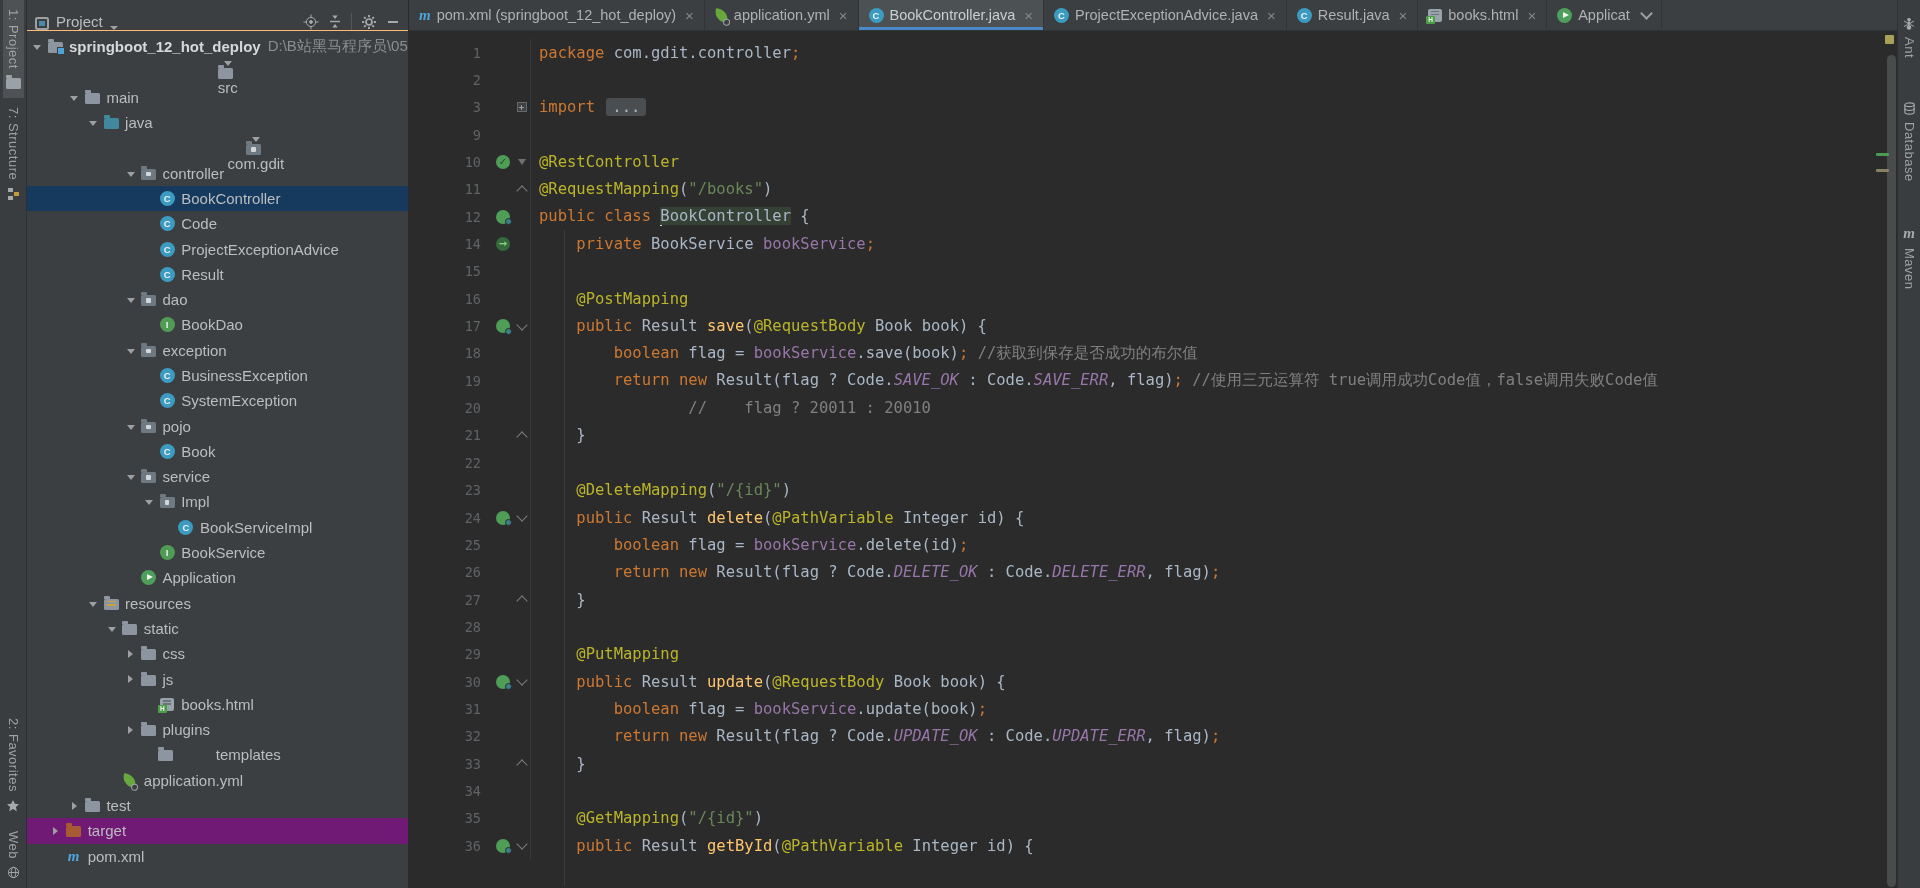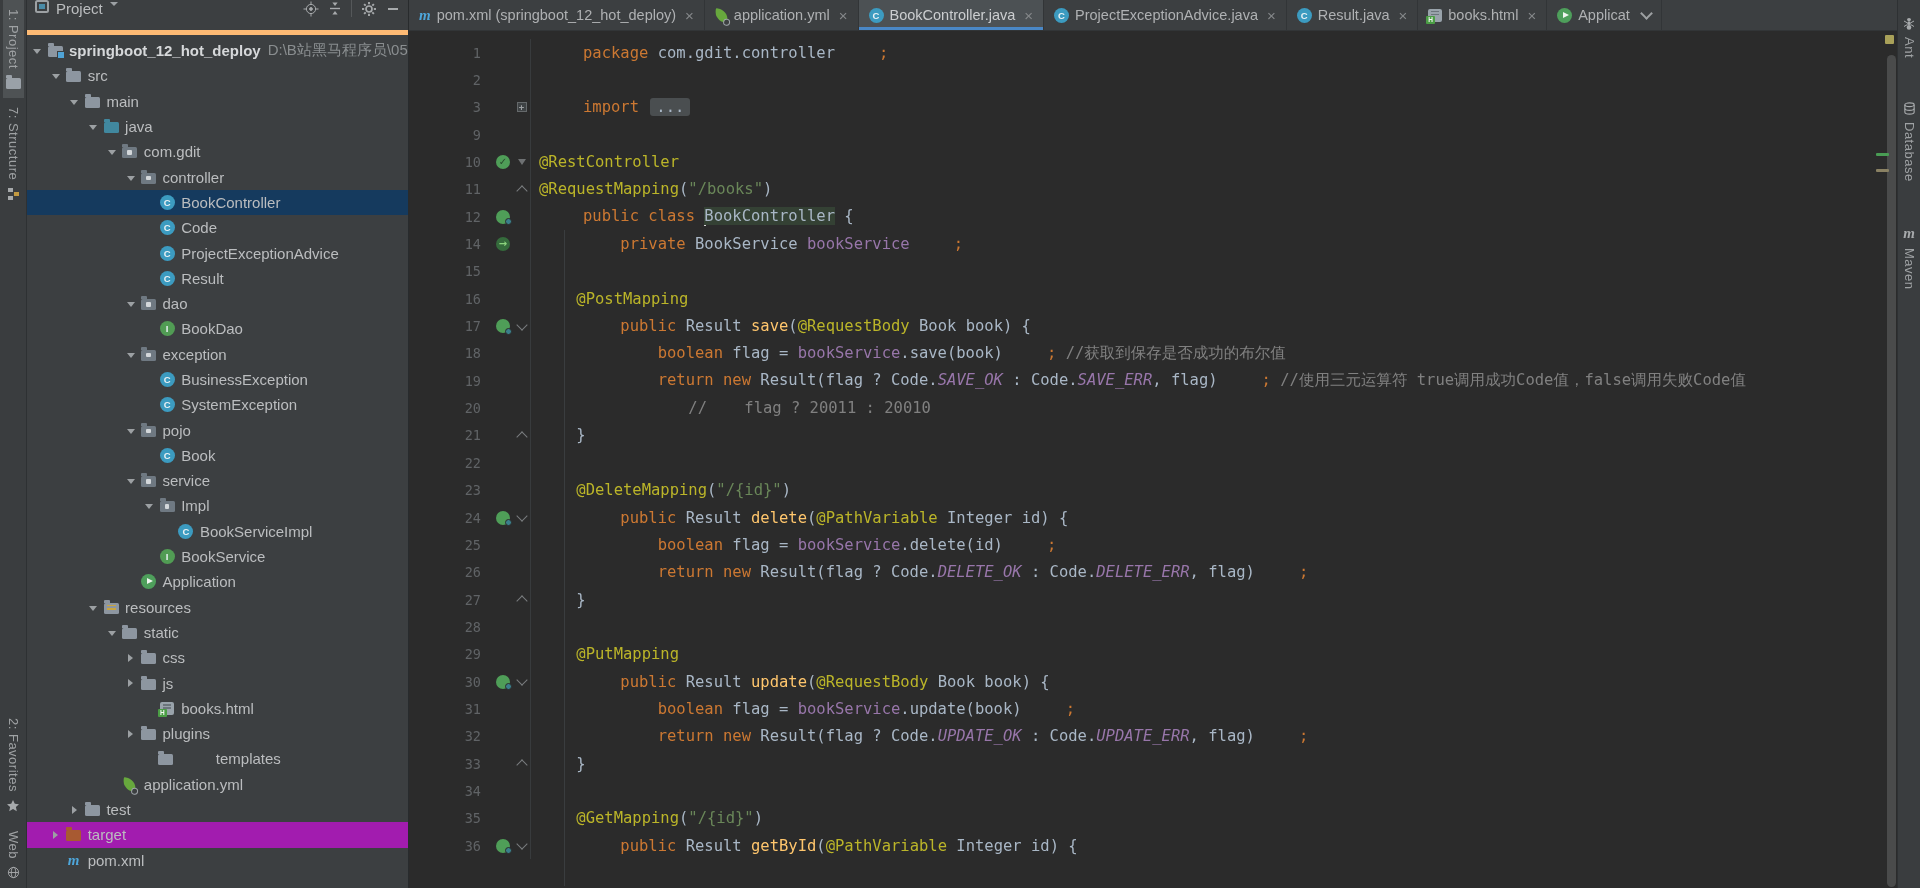--- a/index.html
+++ b/index.html
@@ -13,33 +13,33 @@
   #right-stripe{width:23px;min-width:23px;background:#3A3D3F;border-left:1px solid #2E3133;
       display:flex;flex-direction:column;align-items:center;gap:26px;padding-top:8px;box-sizing:border-box;}
   .stripe-spacer{flex:1}
   .stripe-btn{display:flex;flex-direction:column;align-items:center;gap:7px;padding:9px 3px;}
   .stripe-btn.sel{background:#4E5254;}
   .vlabel{writing-mode:vertical-rl;font-size:13px;color:#9FA2A4;white-space:nowrap;letter-spacing:.5px;}
 
   
   #project-panel{width:382px;min-width:382px;background:#3C3F41;border-right:1px solid #282B2D;
       display:flex;flex-direction:column;overflow:hidden;box-sizing:border-box;}
-  #panel-header{height:30px;min-height:30px;display:flex;align-items:flex-start;gap:7px;
-      padding:0 8px 0 8px;border-bottom:5px solid #fdba74;}
+  #panel-header{height:30px;min-height:30px;display:flex;align-items:flex-end;gap:7px;
+      padding:0 8px 0 8px;border-bottom:1px solid #fdba74;}
   #panel-title{color:#BBBDBF;font-size:15px;}
   .hdr-chev{width:0;height:0;border-top:4.5px solid #9CA0A3;border-left:4px solid transparent;
       border-right:4px solid transparent;margin-top:2px;}
   #header-actions{margin-left:auto;display:flex;align-items:center;gap:9px;}
   .hsep{width:1px;height:17px;background:#55585A;}
   .hicon{display:flex;align-items:center;}
 
   #tree{flex:1;overflow:hidden;padding-top:3px;}
   .trow{height:25.3px;display:flex;align-items:center;white-space:nowrap;color:#BBBDBF;font-size:15px;}
   .trow.sel{background:#153A5E;}
-  .trow.hil{background:#a21caf;}
+  .trow.hil{background:#701a75;}
   .arr{width:16px;min-width:16px;display:flex;justify-content:center;align-items:center;}
   .a-down{width:0;height:0;border-top:5.5px solid #9CA0A3;border-left:4.5px solid transparent;border-right:4.5px solid transparent;margin-top:2px;}
   .a-right{width:0;height:0;border-left:5.5px solid #9CA0A3;border-top:4.5px solid transparent;border-bottom:4.5px solid transparent;}
   .ticon{width:20px;min-width:20px;display:flex;justify-content:center;align-items:center;margin-right:4px;}
   .tlabel.bold{font-weight:700;color:#D6D8DA;}
   .tpath{color:#8A8E90;margin-left:7px;}
 
   
   .ic-folder{width:15px;height:11px;background:#8D96A0;border-radius:1.5px;position:relative;margin-top:2px;}
   .ic-folder::before{content:"";position:absolute;top:-3px;left:0;width:6px;height:3px;background:inherit;border-radius:1px 1px 0 0;}
@@ -78,21 +78,21 @@
   #editor{flex:1;position:relative;overflow:hidden;}
   #code-rows{position:absolute;inset:0;padding-top:8px;}
   .crow{height:27.35px;display:flex;align-items:center;}
   .lnum{width:72px;min-width:72px;text-align:right;padding-right:12px;color:#606366;
       font:13.5px "DejaVu Sans Mono",monospace;box-sizing:content-box;}
   .gic{width:20px;min-width:20px;display:flex;align-items:center;justify-content:center;}
   .gfold{width:17px;min-width:17px;display:flex;align-items:center;justify-content:center;
       border-right:1px solid #383B3D;align-self:stretch;}
   .code{white-space:pre;font-family:"DejaVu Sans Mono",monospace;font-size:15.5px;color:#A9B7C6;padding-left:8px;}
 
-  .sg-k{color:#CC7832;margin-left:44px;}
+  .sg-k{color:#CC7832;}
   .sg-a{color:#BBB529;}
   .sg-aw{color:#BBB529;text-decoration:underline wavy #77795B 1px;text-underline-offset:3.5px;}
   .sg-s{color:#6A8759;}
   .sg-cm{color:#808080;}
   .sg-p{color:#9876AA;}
   .sg-pi{color:#9876AA;font-style:italic;}
   .sg-m{color:#FFC66D;}
   .sg-d{color:#A9B7C6;margin-top:36px;}
   .sg-hl{background:#344134;}
   .caret{display:inline-block;width:1.5px;height:19px;background:#D8D8D8;vertical-align:middle;margin-right:-1.5px;}
@@ -221,21 +221,21 @@
         <div class="trow" style="padding-left: 2px;">
           <span class="arr">
             <span class="a-down"></span>
           </span>
           <span class="ticon">
             <span class="ic-folder proj"></span>
           </span>
           <span class="tlabel bold">springboot_12_hot_deploy</span>
           <span class="tpath"> D:\B站黑马程序员\05SpringBo</span>
         </div>
-        <div class="trow" style="padding-left: 20.7px;">
+        <div class="trow" style="padding-left: 20.7px; flex-direction: column;">
           <span class="arr">
             <span class="a-down"></span>
           </span>
           <span class="ticon">
             <span class="ic-folder"></span>
           </span>
           <span class="tlabel">src</span>
         </div>
         <div class="trow" style="padding-left: 39.4px;">
           <span class="arr">
@@ -248,21 +248,21 @@
         </div>
         <div class="trow" style="padding-left: 58.1px;">
           <span class="arr">
             <span class="a-down"></span>
           </span>
           <span class="ticon">
             <span class="ic-folder src"></span>
           </span>
           <span class="tlabel">java</span>
         </div>
-        <div class="trow" style="padding-left: 76.8px;">
+        <div class="trow" style="padding-left: 76.8px; flex-direction: column;">
           <span class="arr">
             <span class="a-down"></span>
           </span>
           <span class="ticon">
             <span class="ic-folder pkg"></span>
           </span>
           <span class="tlabel">com.gdit</span>
         </div>
         <div class="trow" style="padding-left: 95.5px;">
           <span class="arr">

